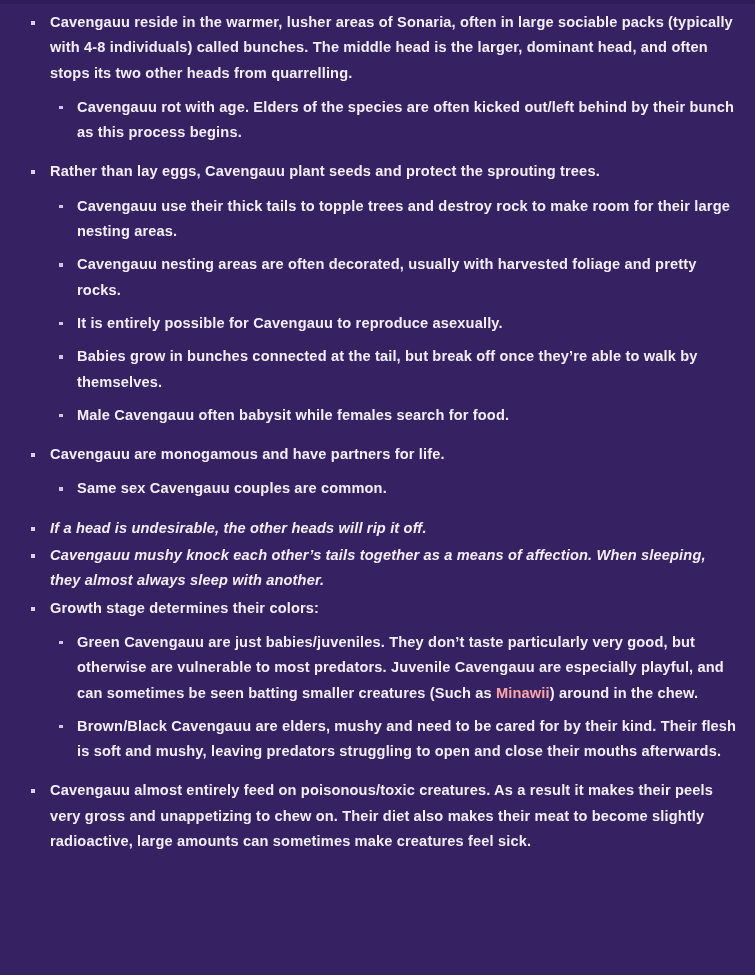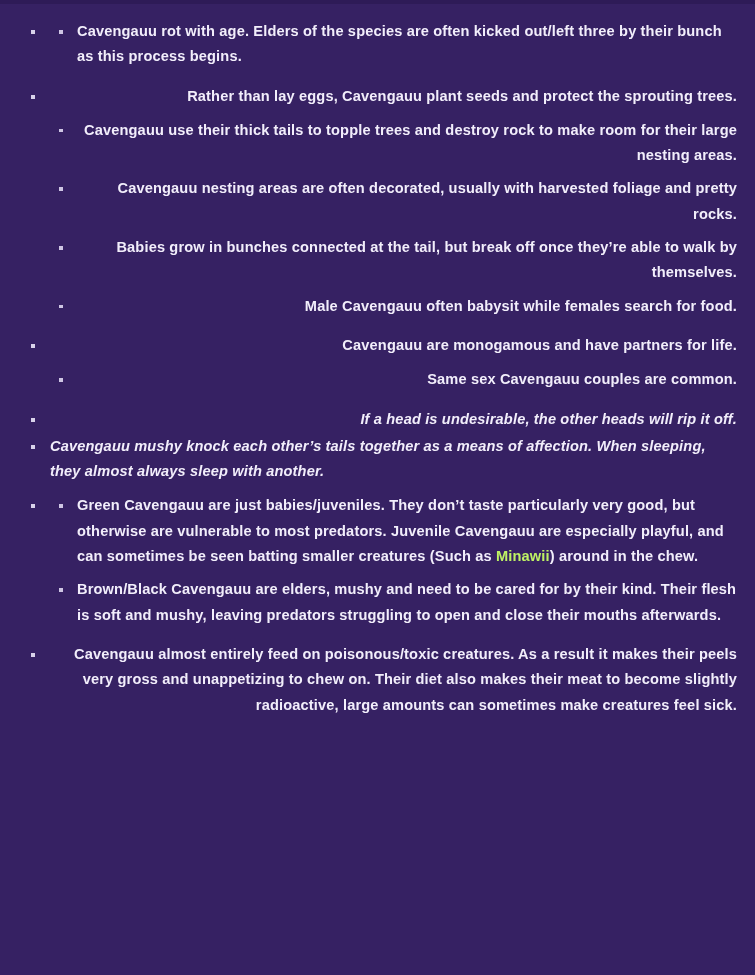--- a/index.html
+++ b/index.html
@@ -79,66 +79,67 @@
     width: 3.5px;
     height: 3.5px;
     background: #cfc6e4;
   }
 
   ul.level1 > li.has-sub {
     margin-bottom: 14px;
   }
   ul.level1 > li.gap-before {
     margin-top: 13px;
-    text-align: right;
   }
   ul.level1 > li.tight {
     margin-bottom: 2px;
     font-style: italic;
   }
 
   .link {
-    color: #bef264;
+    color: #fca5a5;
     text-decoration: none;
     cursor: pointer;
   }
 </style>
 </head>
 <body>
 
 <div class="top-strip"></div>
 
 <div class="page">
 
   <ul class="level1">
 
     <li class="has-sub">
       <span class="bullet"></span>
+      <span class="txt">Cavengauu reside in the warmer, lusher areas of Sonaria, often in large sociable packs (typically with 4-8 individuals) called bunches. The middle head is the larger, dominant head, and often stops its two other heads from quarrelling.</span>
       <ul class="level2">
         <li>
           <span class="bullet"></span>
-          <span>Cavengauu rot with age. Elders of the species are often kicked out/left three by their bunch as this process begins.</span>
+          <span>Cavengauu rot with age. Elders of the species are often kicked out/left behind by their bunch as this process begins.</span>
         </li>
       </ul>
     </li>
 
     <li class="has-sub gap-before">
       <span class="bullet"></span>
       <span class="txt">Rather than lay eggs, Cavengauu plant seeds and protect the sprouting trees.</span>
       <ul class="level2">
         <li>
           <span class="bullet"></span>
           <span>Cavengauu use their thick tails to topple trees and destroy rock to make room for their large nesting areas.</span>
         </li>
         <li>
           <span class="bullet"></span>
           <span>Cavengauu nesting areas are often decorated, usually with harvested foliage and pretty rocks.</span>
         </li>
         <li>
           <span class="bullet"></span>
+          <span>It is entirely possible for Cavengauu to reproduce asexually.</span>
         </li>
         <li>
           <span class="bullet"></span>
           <span>Babies grow in bunches connected at the tail, but break off once they’re able to walk by themselves.</span>
         </li>
         <li>
           <span class="bullet"></span>
           <span>Male Cavengauu often babysit while females search for food.</span>
         </li>
       </ul>
@@ -160,20 +161,21 @@
       <span class="txt">If a head is undesirable, the other heads will rip it off.</span>
     </li>
 
     <li class="tight">
       <span class="bullet"></span>
       <span class="txt">Cavengauu mushy knock each other’s tails together as a means of affection. When sleeping, they almost always sleep with another.</span>
     </li>
 
     <li class="has-sub">
       <span class="bullet"></span>
+      <span class="txt">Growth stage determines their colors:</span>
       <ul class="level2">
         <li>
           <span class="bullet"></span>
           <span>Green Cavengauu are just babies/juveniles. They don’t taste particularly very good, but otherwise are vulnerable to most predators. Juvenile Cavengauu are especially playful, and can sometimes be seen batting smaller creatures (Such as </span><a class="link">Minawii</a><span>) around in the chew.</span>
         </li>
         <li>
           <span class="bullet"></span>
           <span>Brown/Black Cavengauu are elders, mushy and need to be cared for by their kind. Their flesh is soft and mushy, leaving predators struggling to open and close their mouths afterwards.</span>
         </li>
       </ul>

